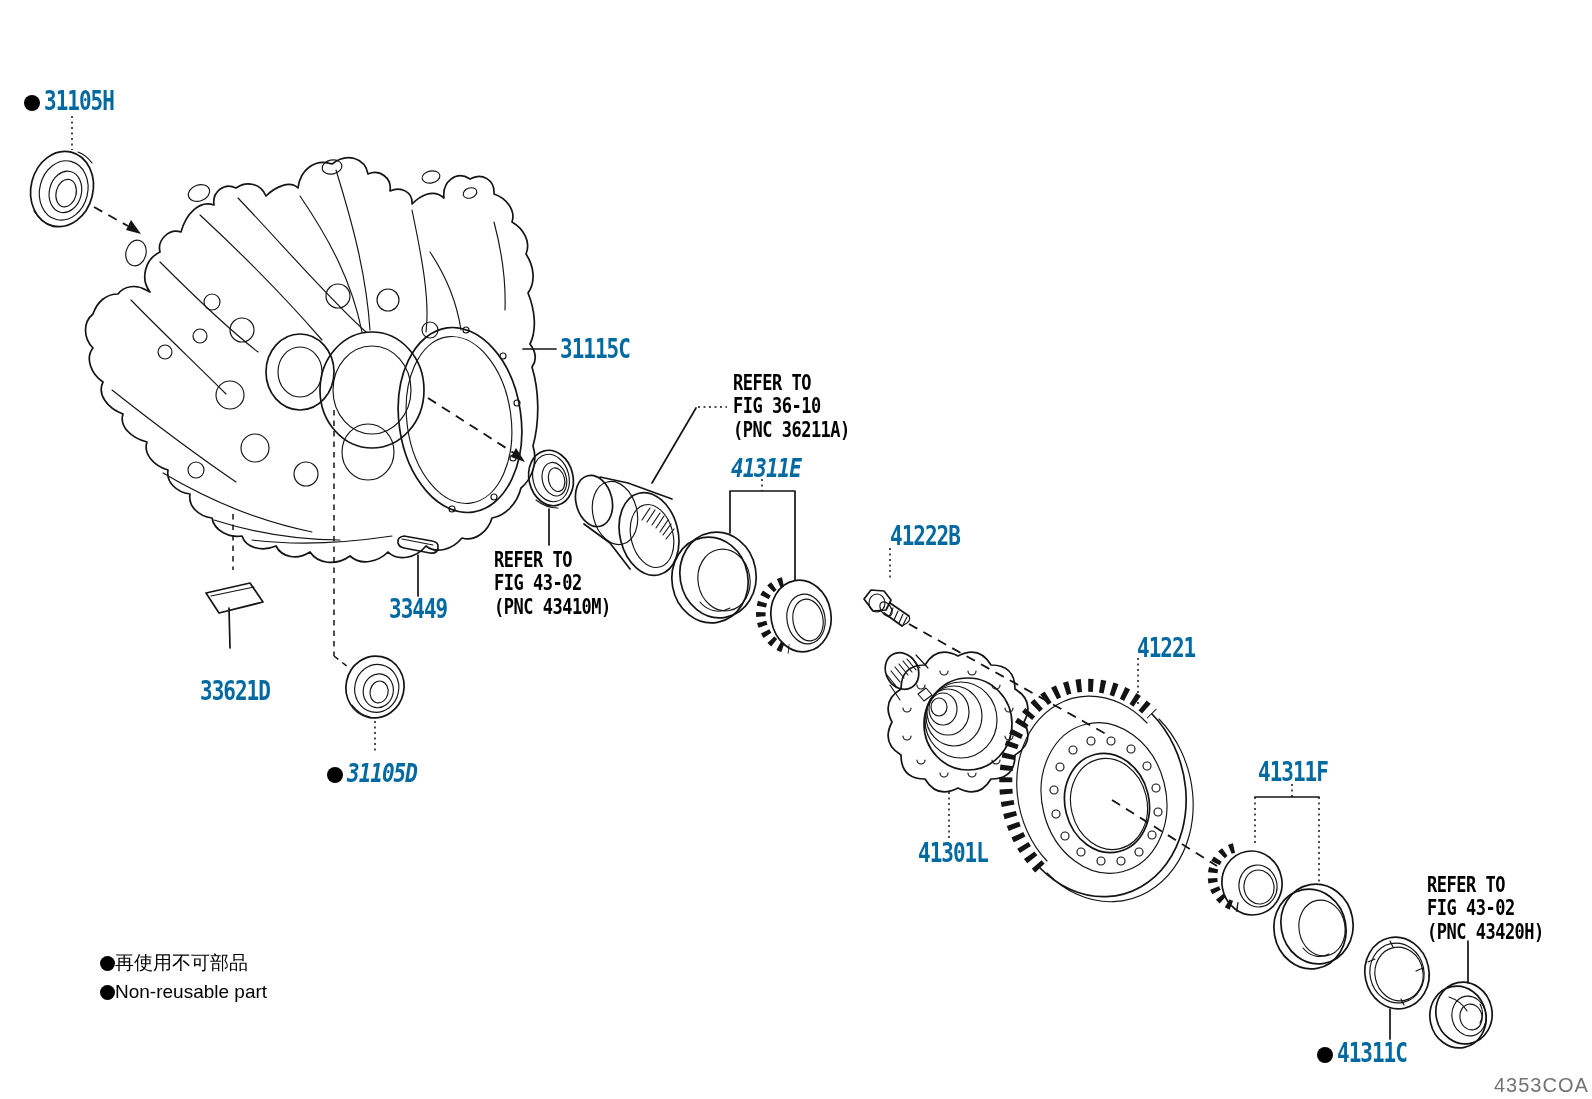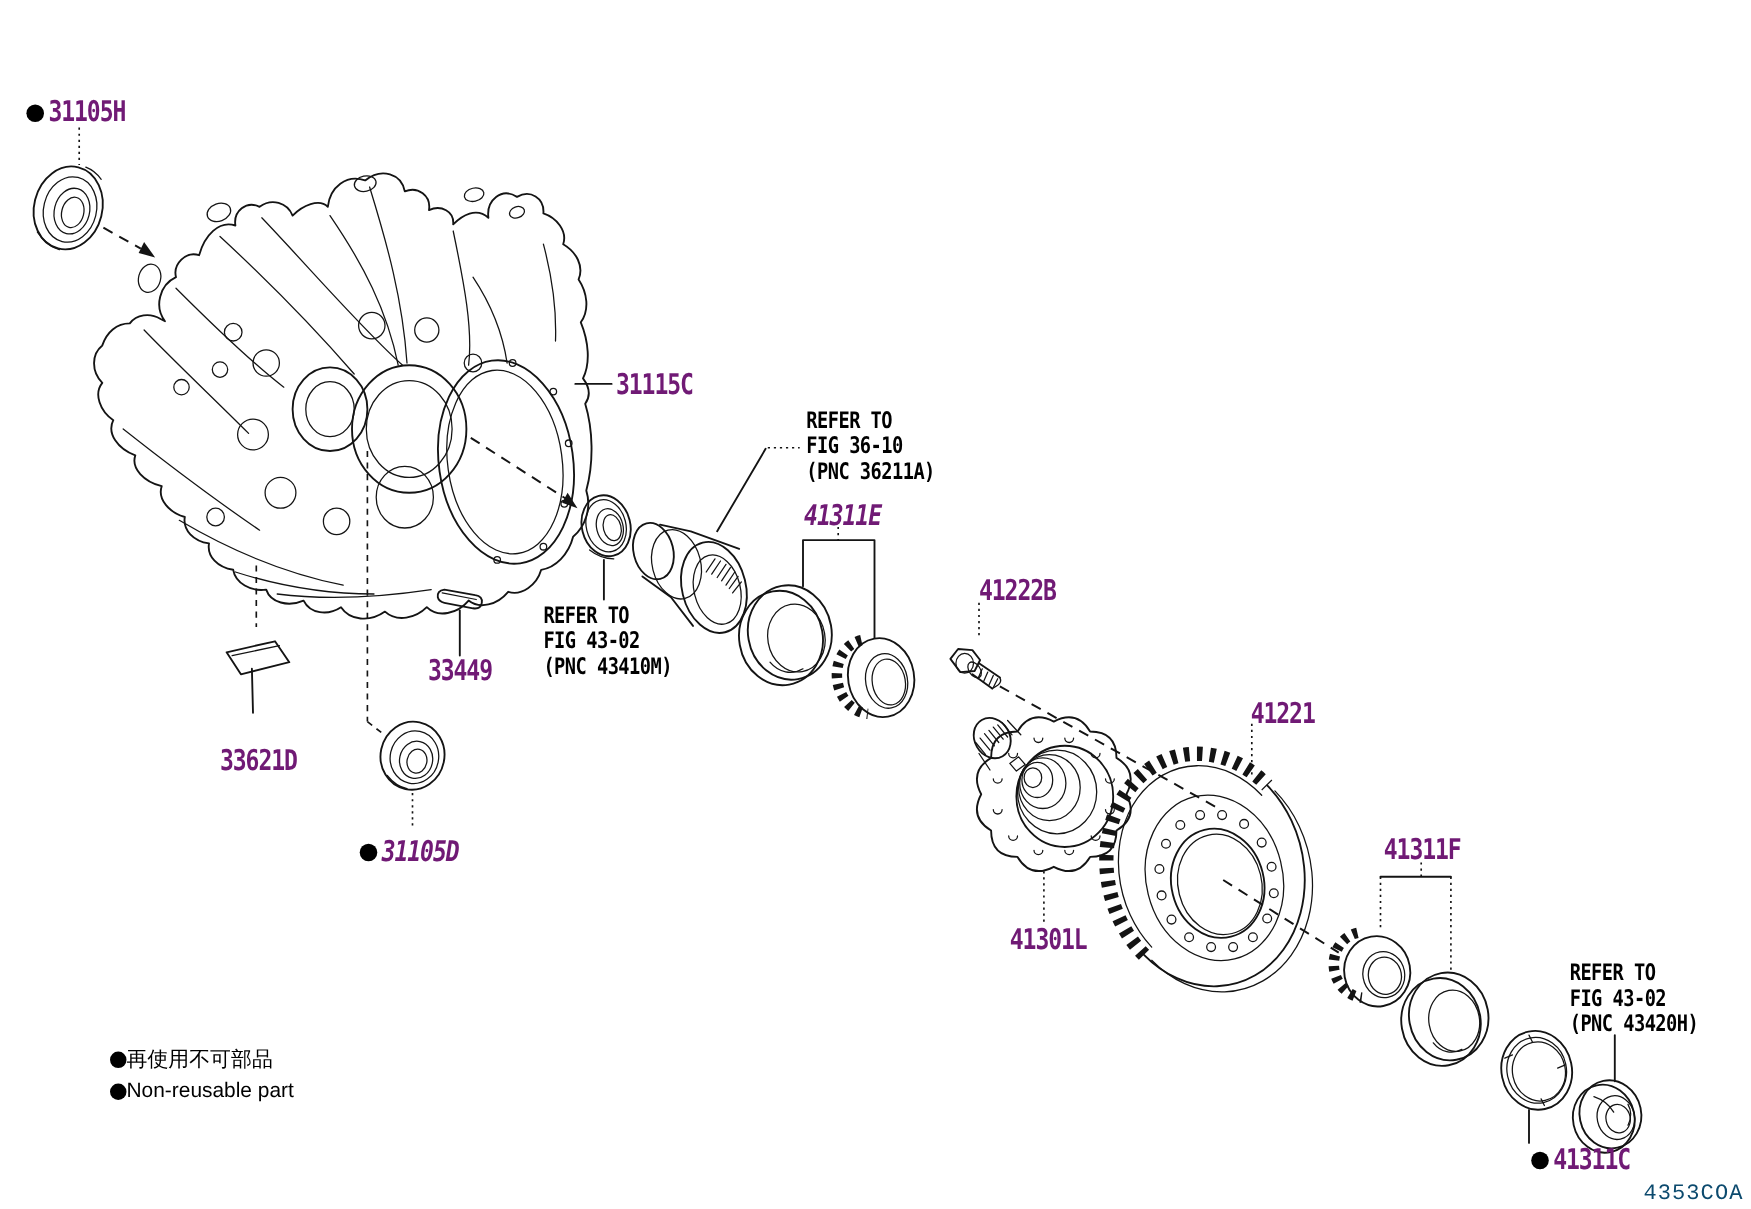--- a/index.html
+++ b/index.html
@@ -7,32 +7,32 @@
          font-family:"Liberation Sans",sans-serif;}
   svg{position:absolute;left:0;top:0;}
   .ln{fill:none;stroke:#141414;stroke-width:1.7;stroke-linecap:round;stroke-linejoin:round;}
   .thin{fill:none;stroke:#141414;stroke-width:1.15;stroke-linecap:round;stroke-linejoin:round;}
   .dot{fill:none;stroke:#141414;stroke-width:1.5;stroke-dasharray:2 3.5;}
   .dsh{fill:none;stroke:#141414;stroke-width:1.8;stroke-dasharray:9.5 7;}
   .dsh2{fill:none;stroke:#141414;stroke-width:1.5;stroke-dasharray:5.5 5;}
   .teeth{fill:none;stroke:#141414;stroke-width:13;stroke-dasharray:5 6.8;}
   .rollers{fill:none;stroke:#141414;stroke-width:9.5;stroke-dasharray:4.5 5.5;}
   .arrow{fill:#141414;stroke:none;}
-  .part-label{position:absolute;display:flex;align-items:center;gap:4px;color:#701a75;
+  .part-label{position:absolute;display:flex;align-items:center;gap:4px;color:#0369a1;
       font-family:"DejaVu Sans Mono",monospace;font-weight:700;font-size:21px;
       letter-spacing:-1px;line-height:1;white-space:nowrap;}
   .part-label .txt{display:inline-block;transform:scaleY(1.24);transform-origin:50% 55%;}
   .bullet{width:16px;height:16px;border-radius:50%;background:#000;flex:0 0 auto;}
   .ref-label{position:absolute;color:#000;font-family:"DejaVu Sans Mono",monospace;
       font-weight:700;font-size:17px;letter-spacing:-0.5px;line-height:19px;
       transform:scaleY(1.22);transform-origin:0 0;white-space:nowrap;}
   .legend-row{position:absolute;display:flex;align-items:center;color:#000;
       font-family:"Liberation Sans",sans-serif;font-size:19px;}
   .legend-row .bullet{width:15px;height:15px;}
-  .fig-code{position:absolute;color:#0c4a6e;font-family:Liberation Mono, monospace;
+  .fig-code{position:absolute;color:#737373;font-family:Liberation Sans, sans-serif;
       font-size:20px;letter-spacing:1px;}
 </style>
 </head>
 <body>
 
 <div id="stage">
 
 <svg width="1592" height="1099" viewBox="0 0 1592 1099">
 
   <g>
@@ -303,21 +303,21 @@
 <div class="part-label" style="left:1258px;top:763px;">
   <span class="txt">41311F</span>
 </div>
 
 <div class="ref-label" style="left:1427px;top:874px;">
   <div>REFER TO</div>
   <div>FIG 43-02</div>
   <div>(PNC 43420H)</div>
 </div>
 
-<div class="part-label" style="left:1392px;top:1044px;">
+<div class="part-label" style="left:1317px;top:1044px;">
   <span class="bullet"></span>
   <span class="txt">41311C</span>
 </div>
 
 <div class="legend-row" style="left:100px;top:950px;">
   <span class="bullet"></span>
   <span>再使用不可部品</span>
 </div>
 
 <div class="legend-row" style="left:100px;top:981px;">

